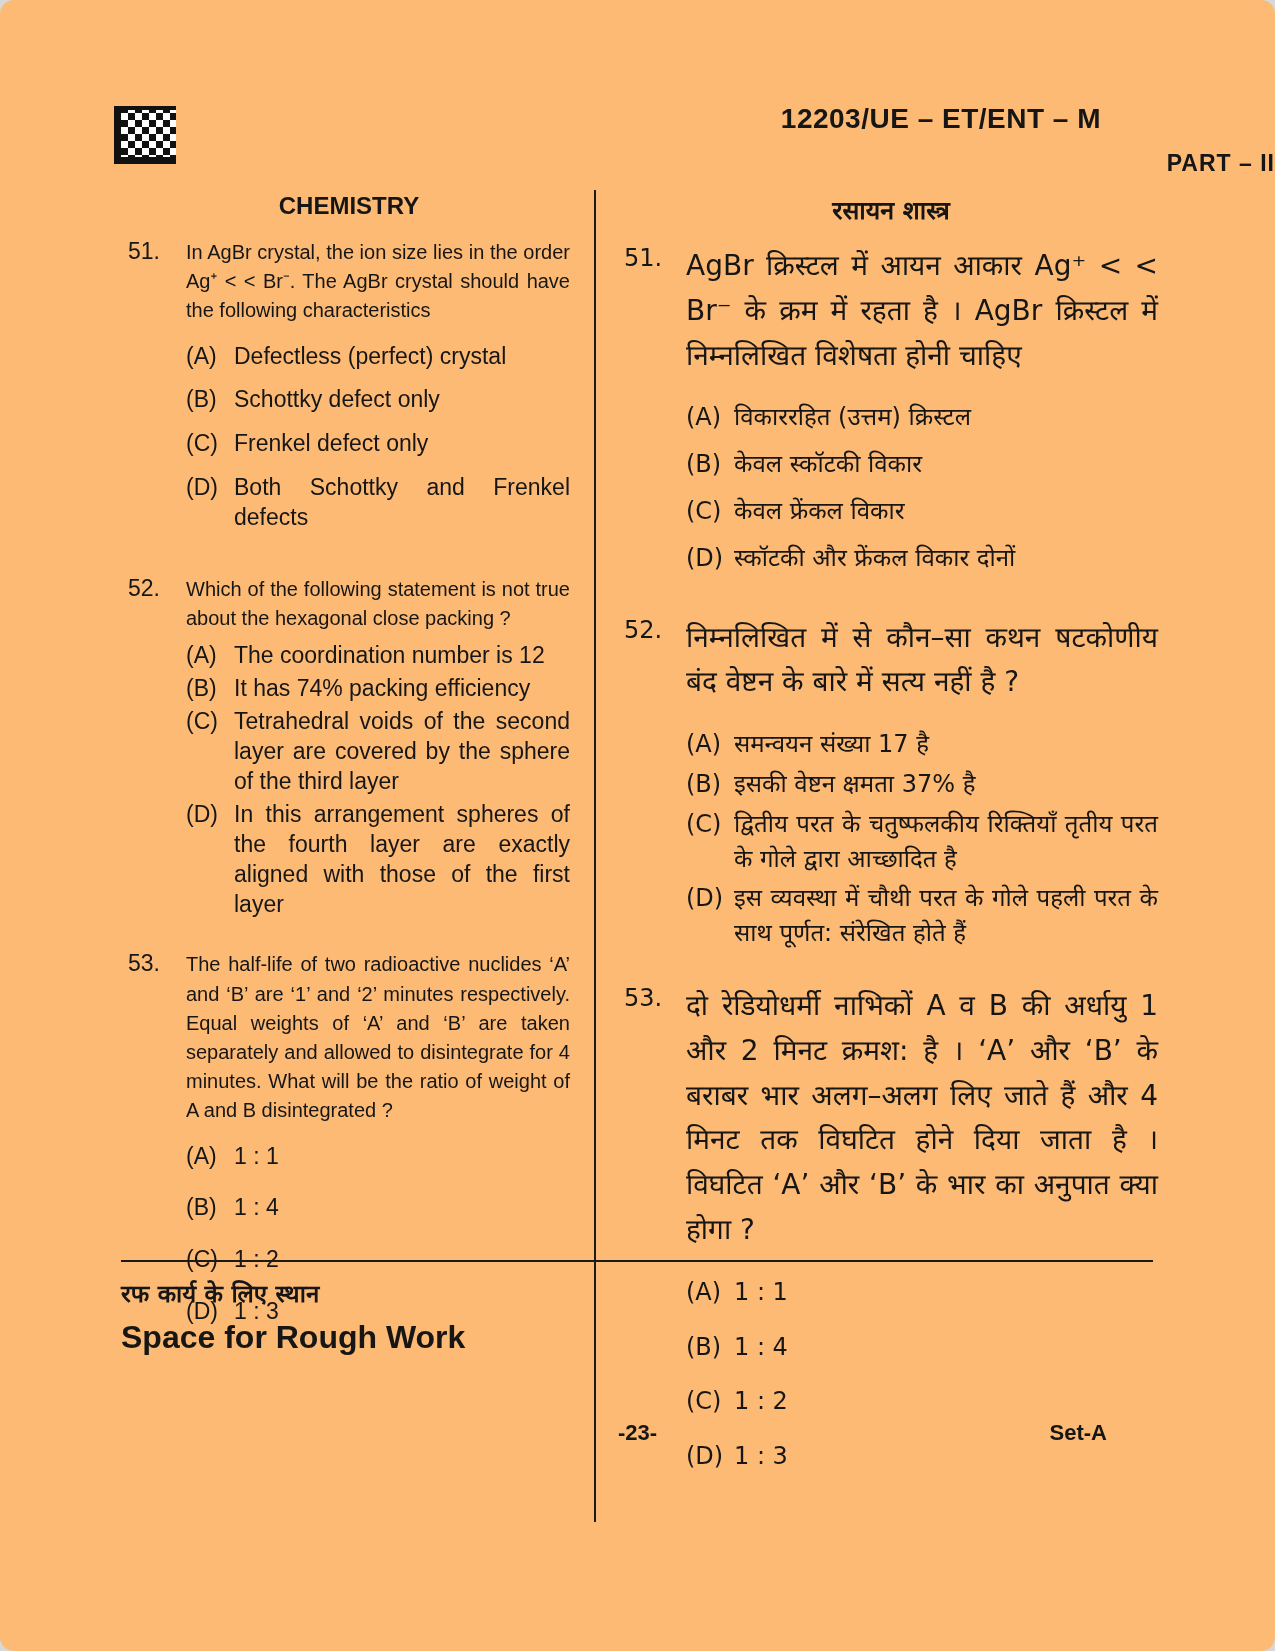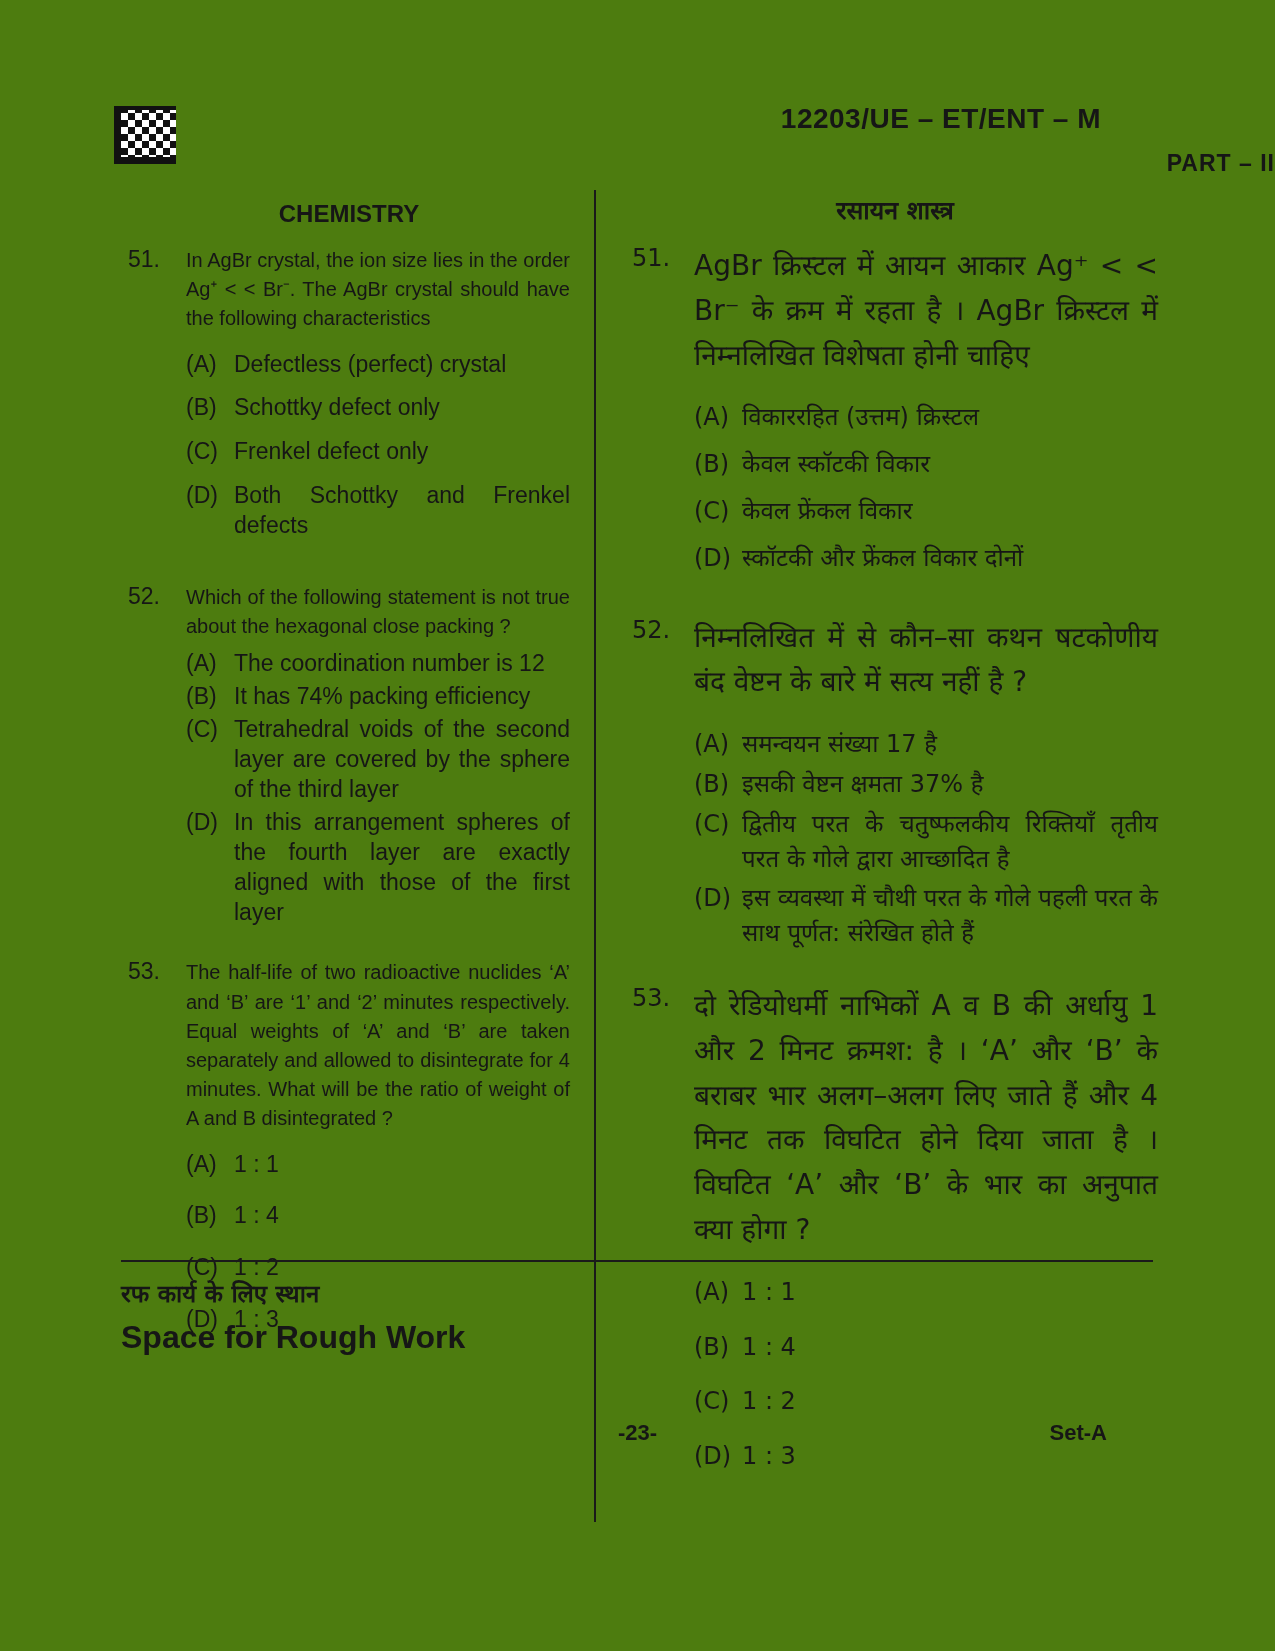--- a/index.html
+++ b/index.html
@@ -1,22 +1,23 @@
 <!DOCTYPE html>
 <html><head>
 <meta charset="utf-8">
 <style>
   * { box-sizing: border-box; }
   html, body { margin: 0; padding: 0; }
   body { background: #d8d8d8; }
   .page {
     width: 1275px; height: 1651px; position: relative; margin: 0 auto;
-    background: #4d7c0f; color: #161616;
+    background: #fdba74; color: #161616;
     font-family: "Liberation Sans", sans-serif;
     overflow: hidden;
+    border-radius: 14px;
   }
   .barcode {
     position: absolute; left: 114px; top: 106px; width: 62px; height: 58px;
     background:
       linear-gradient(#111,#111) left/7px 100% no-repeat,
       linear-gradient(#111,#111) bottom/100% 7px no-repeat,
       linear-gradient(#111,#111) top/100% 4px no-repeat,
       repeating-conic-gradient(#111 0% 25%, #fff 0% 50%) 0 0 / 14px 14px;
   }
   .paper-code {
@@ -24,23 +25,23 @@
     font-size: 28px; font-weight: 700; letter-spacing: 0.5px;
   }
   .part-title {
     position: absolute; top: 150px; left: 0; width: 100%;
     text-align: right; font-size: 23px; font-weight: 700; letter-spacing: 1px;
   }
   .columns {
     position: absolute; top: 190px; left: 128px; width: 1030px;
     display: flex; min-height: 1068px; align-items: stretch;
   }
-  .col-en { width: 466px; padding-right: 24px; margin-top: 8px; }
+  .col-en { width: 466px; padding-right: 24px; }
   .col-divider { width: 2px; background: #1a1a1a; }
-  .col-hi { flex: 1; padding-left: 36px; }
+  .col-hi { flex: 1; padding-left: 28px; }
   .section-title { text-align: center; font-weight: 700; font-size: 24px; margin: 2px 0 18px; }
   .col-hi .section-title { font-size: 25px; font-family: "DejaVu Sans", sans-serif; }
 
   .question { display: flex; margin-bottom: 28px; }
   .q-num { flex: 0 0 58px; font-size: 23px; }
   .q-body { flex: 1; min-width: 0; }
   .q-text { font-size: 20px; line-height: 1.46; text-align: justify; }
   .options { margin-top: 16px; }
   .option { display: flex; font-size: 23px; line-height: 1.3; }
   .opt-label { flex: 0 0 48px; }

